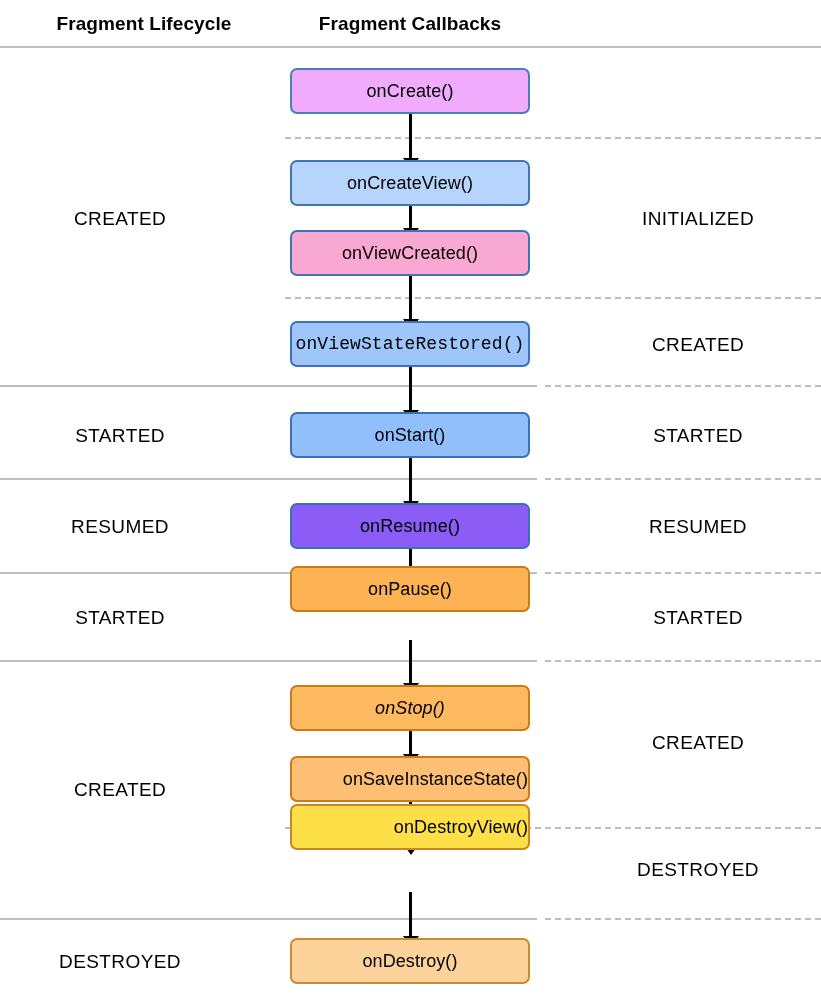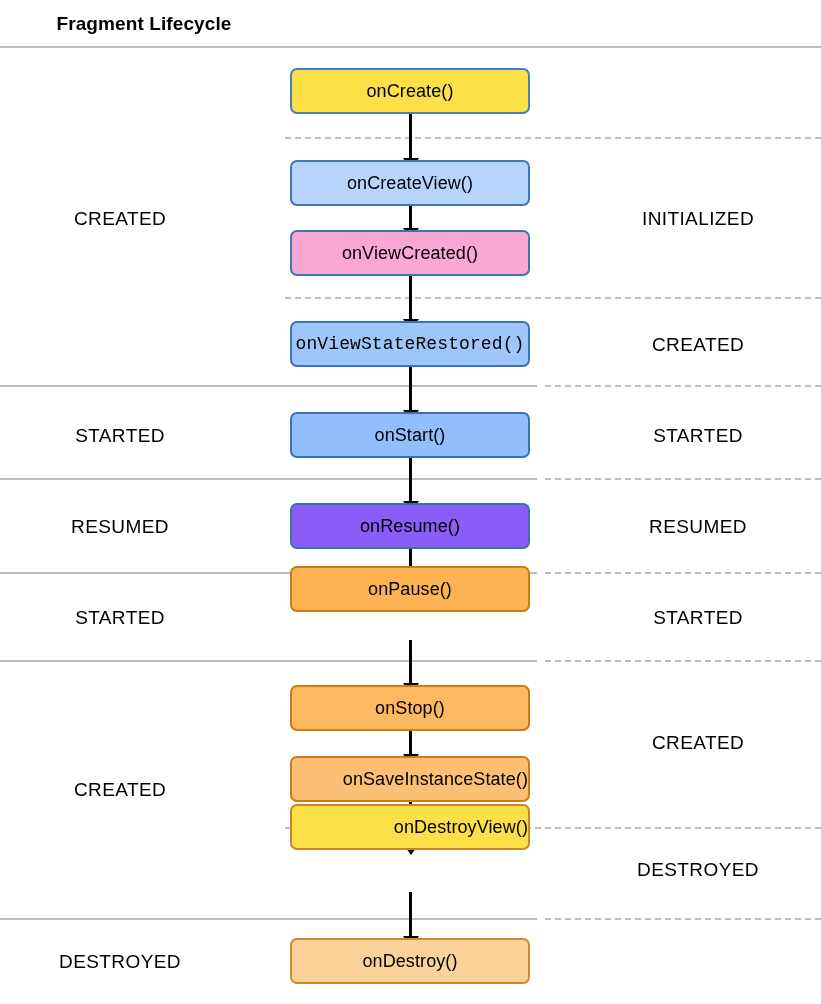--- a/index.html
+++ b/index.html
@@ -40,20 +40,21 @@
   .arrowhead{position:absolute;width:0;height:0;z-index:3;
              border-left:8px solid transparent;border-right:8px solid transparent;
              border-top:11px solid #000;}
 </style>
 </head>
 <body>
 
 <div id="stage">
 
   <div class="col-header hdr-left">Fragment Lifecycle</div>
+  <div class="col-header hdr-mid">Fragment Callbacks</div>
   <div class="header-rule"></div>
 
   <div id="layer-dividers">
       <div class="rule-solid" style="top: 385px;"></div>
       <div class="rule-solid" style="top: 478px;"></div>
       <div class="rule-solid" style="top: 572px;"></div>
       <div class="rule-solid" style="top: 660px;"></div>
       <div class="rule-solid" style="top: 918px;"></div>
       <div class="rule-dash" style="top: 137px; left: 285px; width: 536px;"></div>
       <div class="rule-dash" style="top: 297px; left: 285px; width: 536px;"></div>
@@ -97,42 +98,42 @@
   <div id="layer-states-r">
       <div class="state-label state-right" style="top: 207px;">INITIALIZED</div>
       <div class="state-label state-right" style="top: 333px;">CREATED</div>
       <div class="state-label state-right" style="top: 424px;">STARTED</div>
       <div class="state-label state-right" style="top: 515px;">RESUMED</div>
       <div class="state-label state-right" style="top: 606px;">STARTED</div>
       <div class="state-label state-right" style="top: 731px;">CREATED</div>
       <div class="state-label state-right" style="top: 858px;">DESTROYED</div>
     </div>
   <div id="layer-boxes">
-      <div class="cb-box" style="top: 68px; background: #fde047; border: 2px solid rgb(74, 126, 187);">
+      <div class="cb-box" style="top: 68px; background: #f0abfc; border: 2px solid rgb(74, 126, 187);">
         <span>onCreate()</span>
       </div>
       <div class="cb-box" style="top: 160px; background: rgb(183, 212, 252); border: 2px solid rgb(64, 117, 185);">
         <span>onCreateView()</span>
       </div>
       <div class="cb-box" style="top: 230px; background: #f9a8d4; border: 2px solid rgb(63, 116, 184);">
         <span>onViewCreated()</span>
       </div>
       <div class="cb-box" style="top: 321px; background: rgb(158, 198, 251); border: 2px solid rgb(59, 114, 183); font-family: Liberation Mono, monospace;">
         <span>onViewStateRestored()</span>
       </div>
       <div class="cb-box" style="top: 412px; background: rgb(145, 191, 251); border: 2px solid rgb(58, 112, 182);">
         <span>onStart()</span>
       </div>
       <div class="cb-box" style="top: 503px; background: #8b5cf6; border: 2px solid rgb(58, 112, 182);">
         <span>onResume()</span>
       </div>
       <div class="cb-box" style="top: 566px; background: rgb(253, 179, 83); border: 2px solid rgb(204, 122, 20);">
         <span>onPause()</span>
       </div>
-      <div class="cb-box" style="top: 685px; background: rgb(253, 185, 95); border: 2px solid rgb(204, 122, 20);">
+      <div class="cb-box" style="top: 685px; background: rgb(253, 185, 95); border: 2px solid rgb(204, 122, 20); font-style: italic;">
         <span>onStop()</span>
       </div>
       <div class="cb-box" style="top: 756px; background: rgb(253, 191, 115); border: 2px solid rgb(204, 122, 20); justify-content: flex-end;">
         <span>onSaveInstanceState()</span>
       </div>
       <div class="cb-box" style="top: 804px; background: #fde047; border: 2px solid rgb(204, 132, 36); justify-content: flex-end;">
         <span>onDestroyView()</span>
       </div>
       <div class="cb-box" style="top: 938px; background: rgb(252, 210, 155); border: 2px solid rgb(204, 138, 46);">
         <span>onDestroy()</span>

